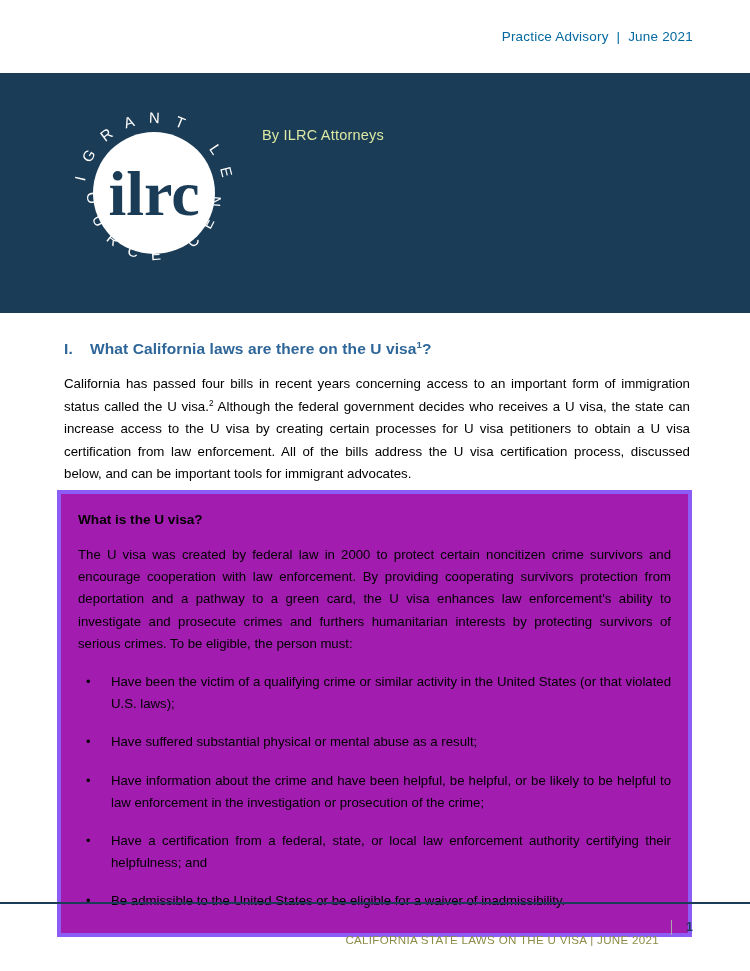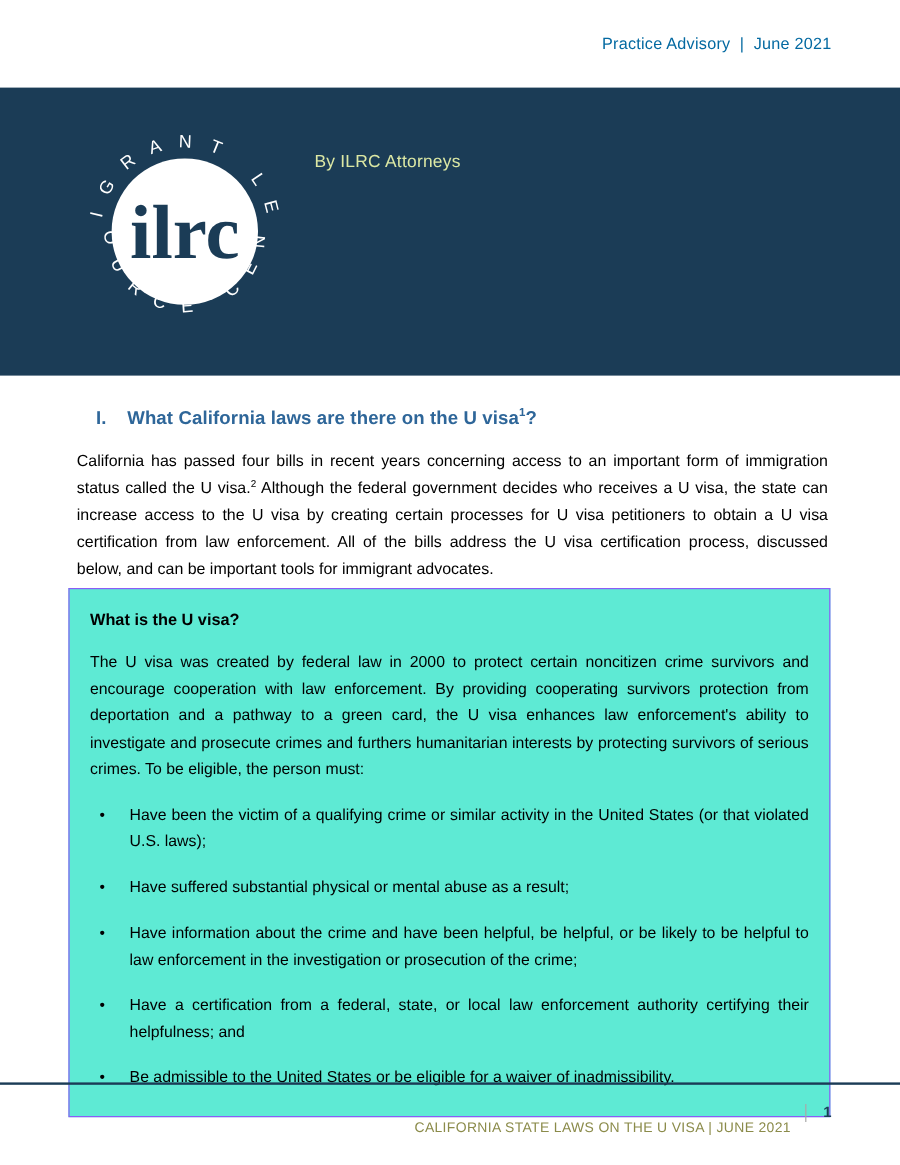--- a/index.html
+++ b/index.html
@@ -79,21 +79,21 @@
 
   
   .content {
     position: absolute;
     top: 313px;
     left: 0;
     width: 750px;
   }
 
   .section-heading {
-    margin: 27px 0 0 16px;
+    margin: 27px 0 0 0;
     padding-left: 64px;
     color: #2E6699;
     font-size: 15.5px;
     font-weight: bold;
     letter-spacing: 0.1px;
   }
   .section-heading .num {
     display: inline-block;
     min-width: 26px;
   }
@@ -108,22 +108,22 @@
     color: #000000;
   }
 
   
   .callout {
     position: absolute;
     left: 57px;
     top: 177px;
     width: 635px;
     box-sizing: border-box;
-    background: #5eead4;
-    border: 1px solid #8b5cf6;
+    background: #a21caf;
+    border: 4px solid #8b5cf6;
     padding: 18px 17px 18px 17px;
   }
   .callout-title {
     font-size: 13.6px;
     font-weight: bold;
     color: #000000;
     margin: 0 0 17px 0;
   }
   .callout-para {
     margin: 0;

